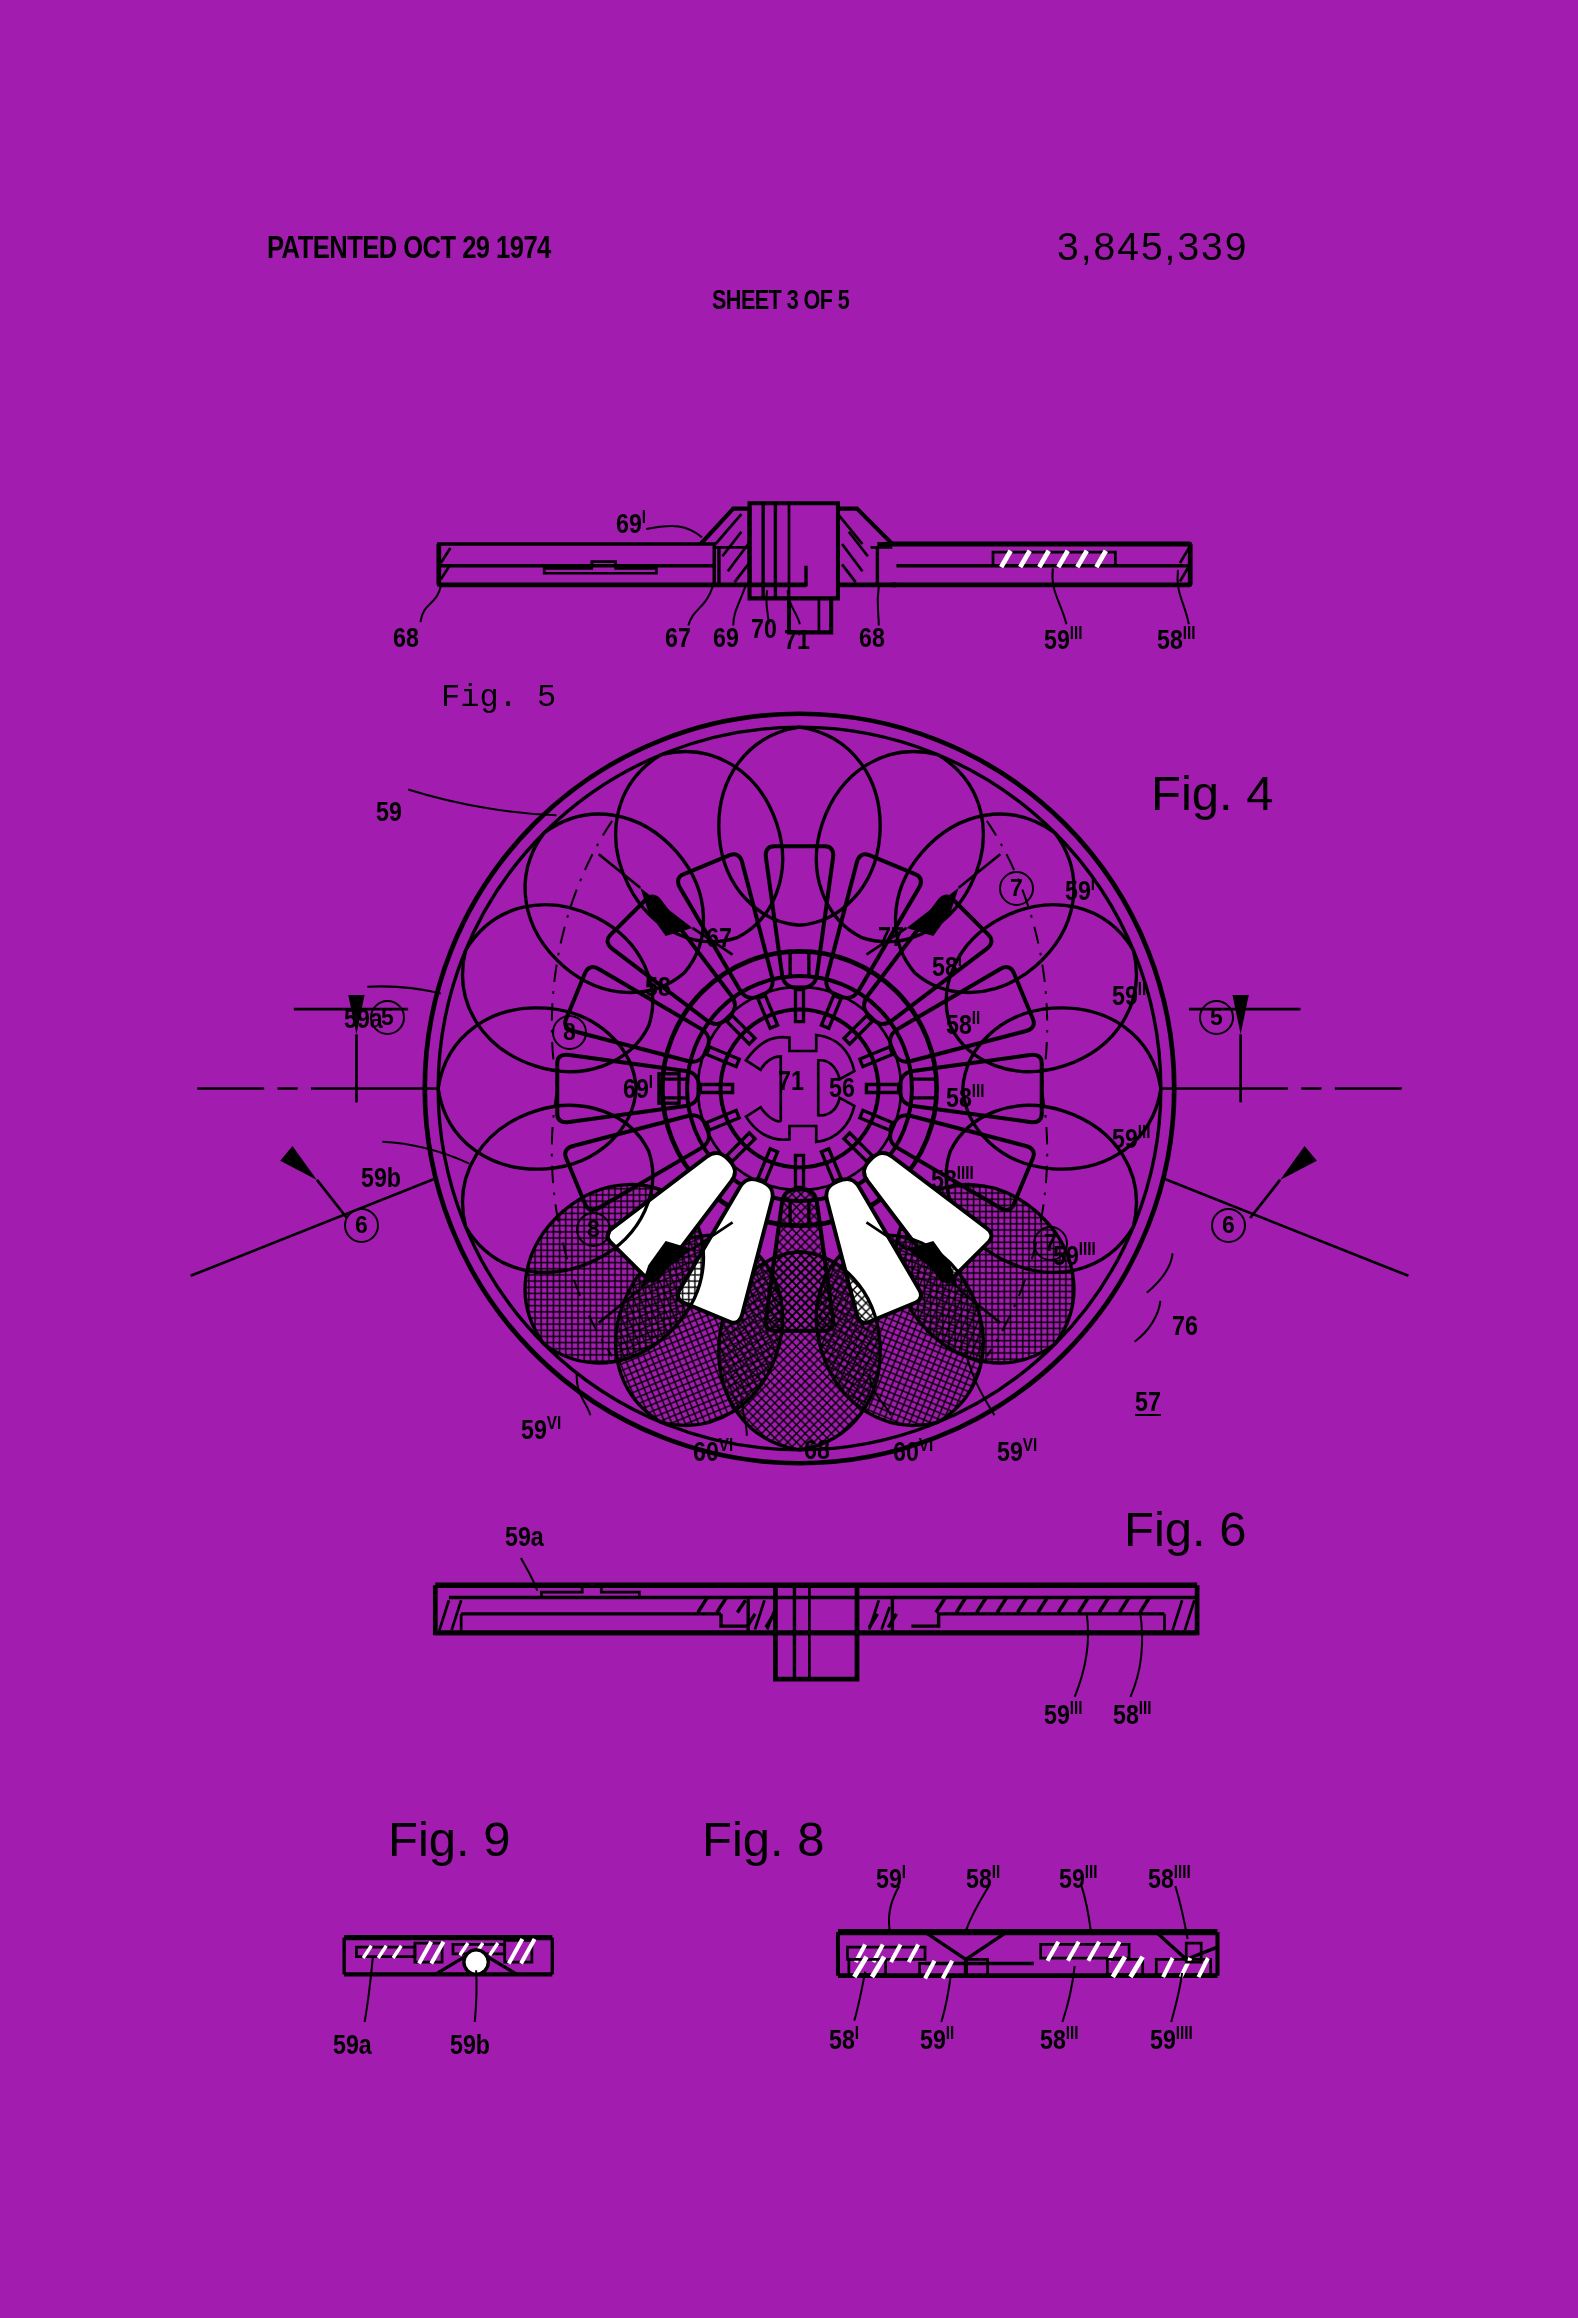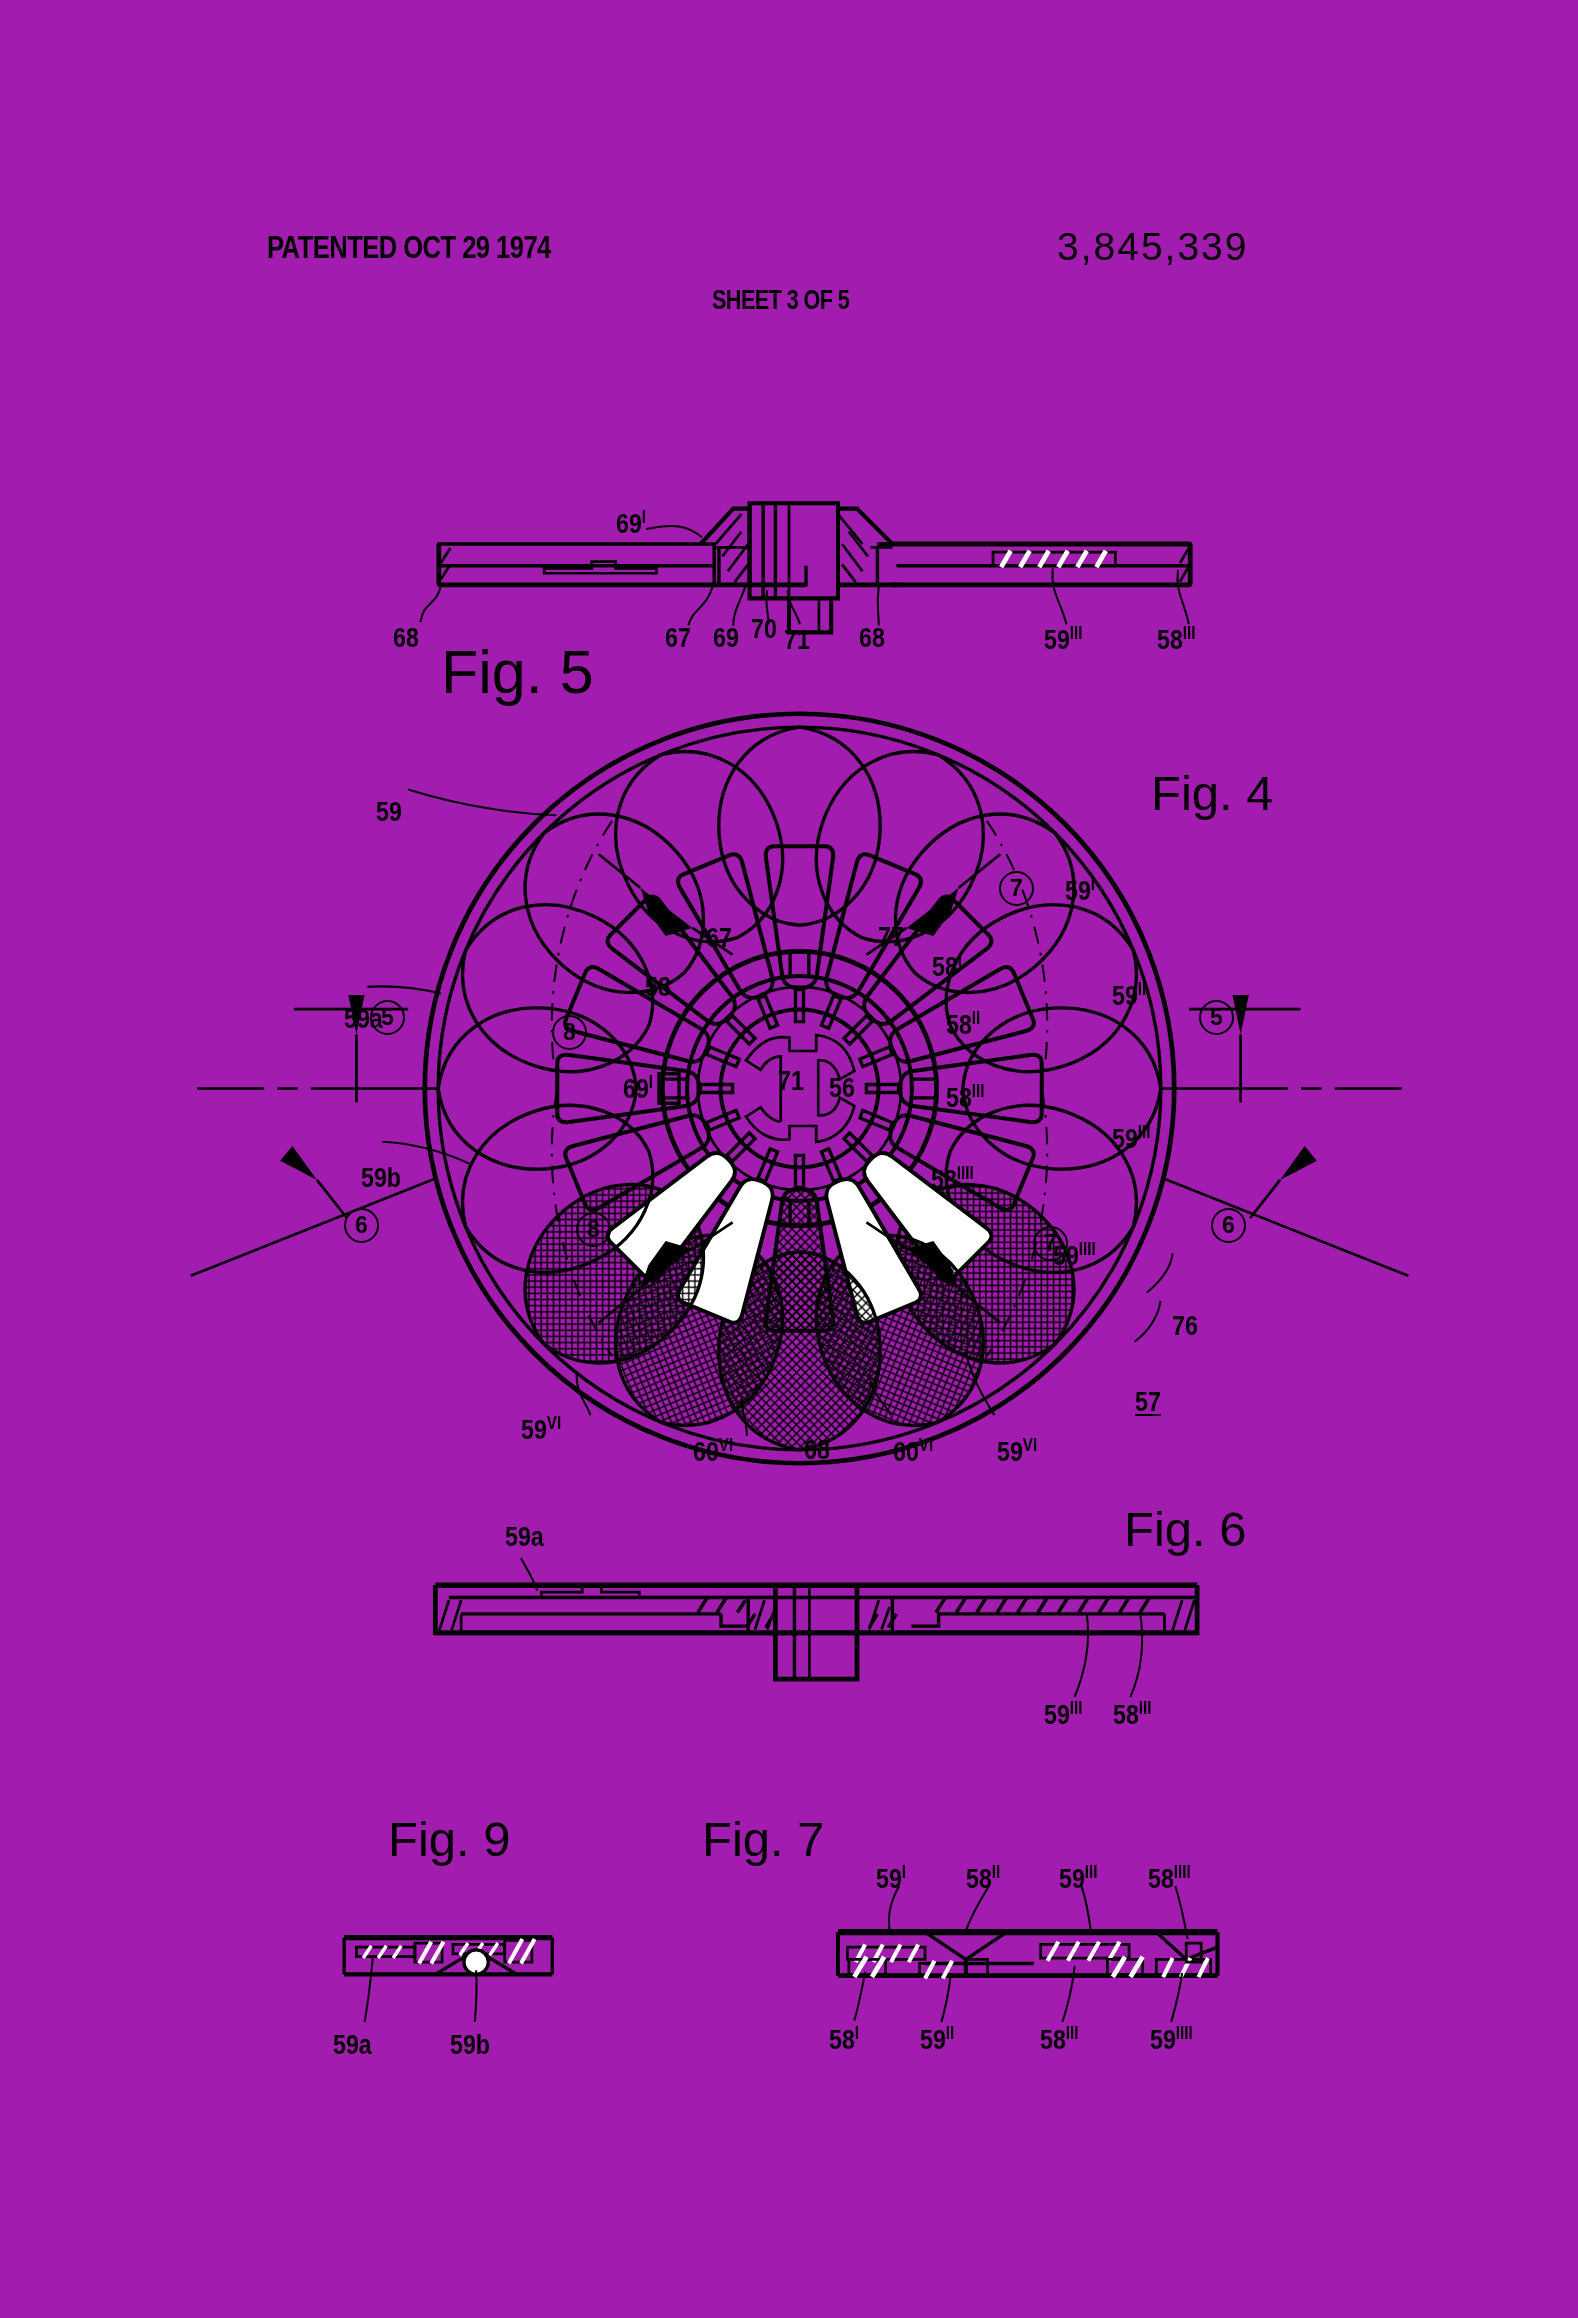--- a/index.html
+++ b/index.html
@@ -124,21 +124,21 @@
   <div class="txt ref" style="left:393px;top:625px;"><span>68</span></div>
   <div class="txt ref" style="left:665px;top:625px;"><span>67</span></div>
   <div class="txt ref" style="left:713px;top:625px;"><span>69</span></div>
   <div class="txt ref" style="left:751px;top:616px;"><span>70</span></div>
   <div class="txt ref" style="left:784px;top:627px;"><span>71</span></div>
   <div class="txt ref" style="left:859px;top:625px;"><span>68</span></div>
   <div class="txt ref" style="left:1044px;top:625px;"><span>59</span><sup>III</sup></div>
   <div class="txt ref" style="left:1157px;top:625px;"><span>58</span><sup>III</sup></div>
   <div class="txt ref" style="left:616px;top:509px;"><span>69</span><sup>I</sup></div>
 
-  <div class="txt figtitle" style="left:441px;top:642px;font-size:61px;">Fig. 5</div>
+  <div class="txt figtitle" style="left:441px;top:682px;font-size:32px;font-family:Liberation Mono, monospace;">Fig. 5</div>
 
   <svg viewBox="0 0 1200 1200" style="left:398px;top:687px;width:803px;height:803px;">
     <defs>
       <pattern id="mesh" width="13" height="13" patternUnits="userSpaceOnUse">
         <path d="M0,0 L13,13 M13,0 L0,13" stroke="#000" stroke-width="2.1" fill="none"></path>
       </pattern>
       <clipPath id="rotorclip">
           <circle cx="600" cy="600" r="555"></circle>
         </clipPath>
     </defs>
@@ -548,21 +548,21 @@
       <circle cx="700" cy="2884" r="18" fill="#fff" stroke="#000" stroke-width="5"></circle>
 
       <path class="ln" d="M548,2878 C544,2920 540,2950 536,2972" stroke-width="3"></path>
       <path class="ln" d="M700,2896 C702,2930 700,2950 698,2972" stroke-width="3"></path>
     </g>
   </svg>
 
   <div class="txt ref" style="left:333px;top:2032px;"><span>59a</span></div>
   <div class="txt ref" style="left:450px;top:2032px;"><span>59b</span></div>
 
-  <div class="txt figtitle" style="left:702px;top:1815px;font-size:49px;">Fig. 7</div>
+  <div class="txt figtitle" style="left:702px;top:1815px;font-size:49px;">Fig. 8</div>
 
   <svg style="left:0;top:0;width:1578px;height:2319px;" viewBox="0 0 2320 3408" width="1578" height="2319">
     <g stroke="#000" fill="none">
 
       <path class="ln" d="M1232,2840 L1790,2840" stroke-width="9"></path>
       <path class="ln" d="M1232,2904 L1790,2904" stroke-width="7"></path>
       <path class="ln" d="M1232,2840 L1232,2904" stroke-width="6"></path>
       <path class="ln" d="M1790,2840 L1790,2904" stroke-width="6"></path>
 
       <path class="ln" d="M1360,2840 L1420,2880 L1480,2840" stroke-width="5"></path>

